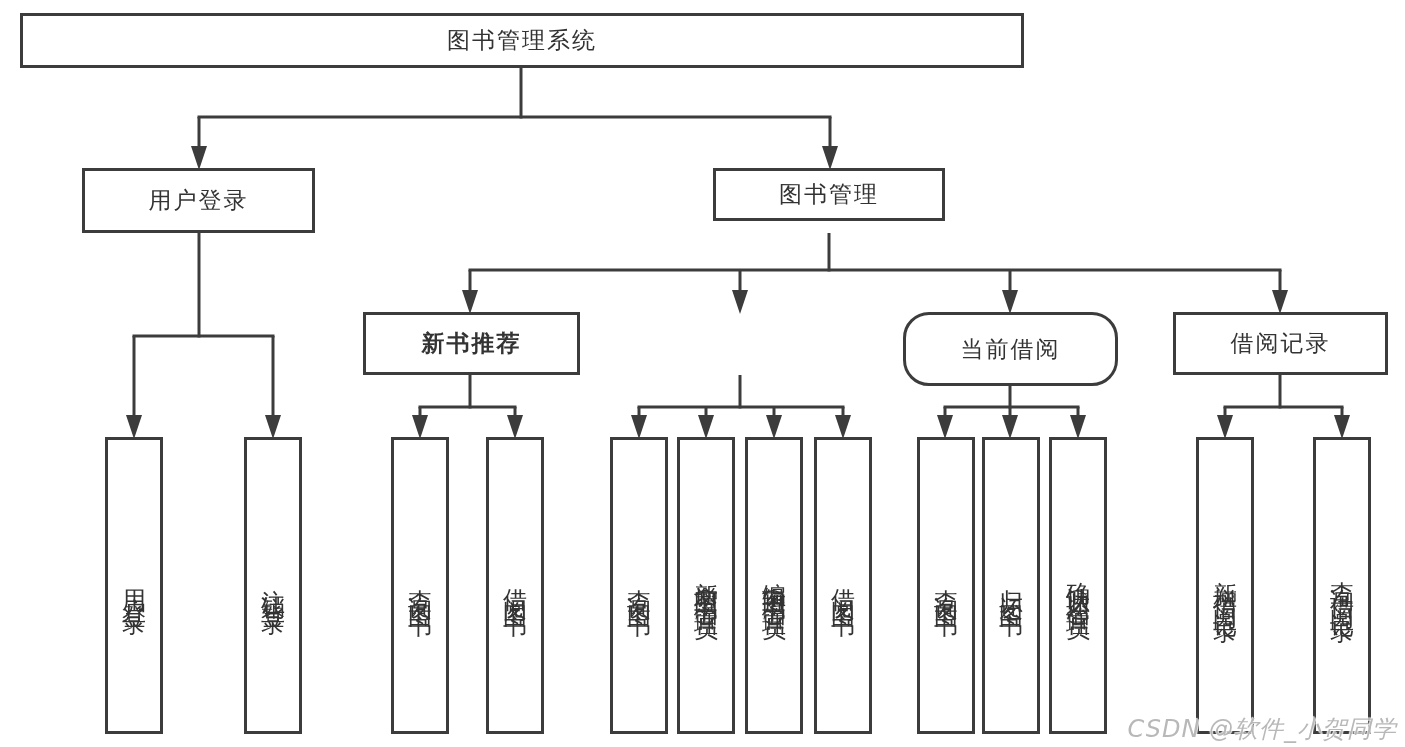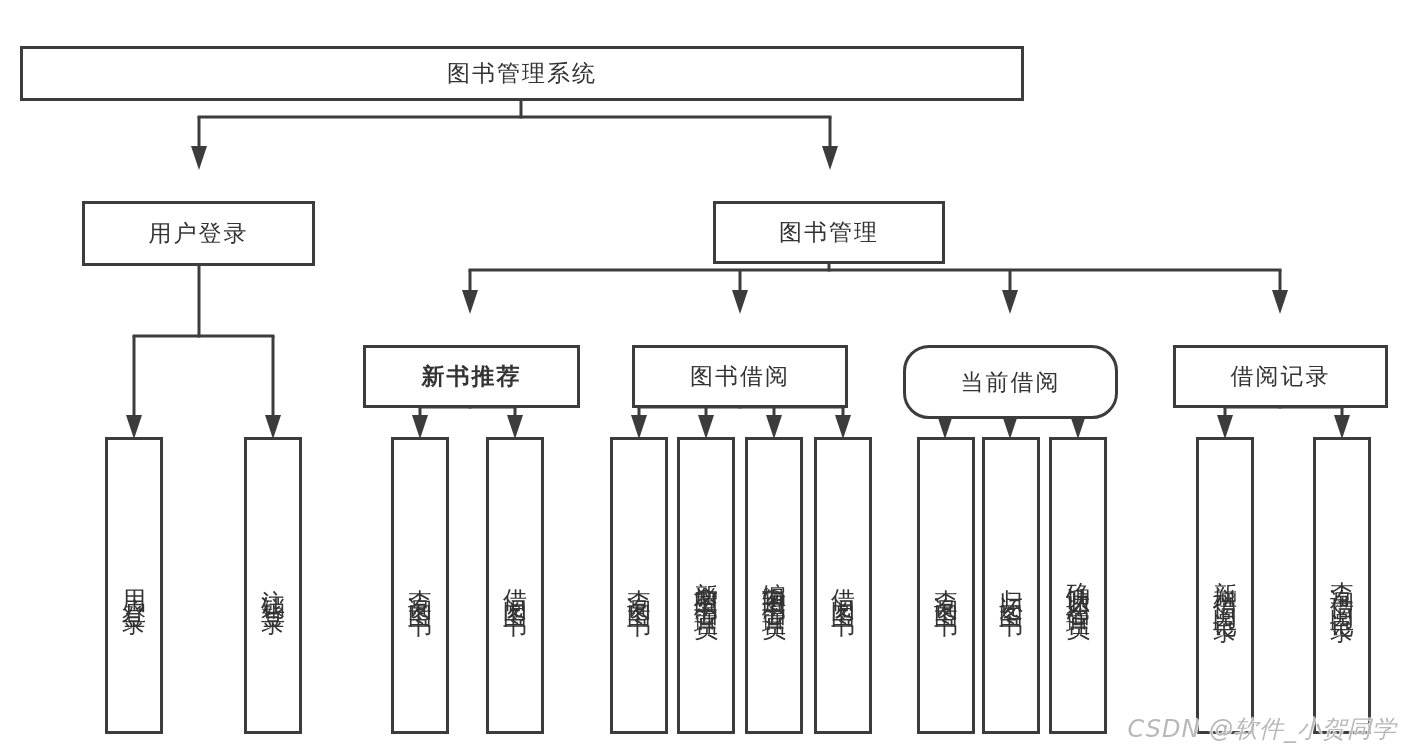--- a/index.html
+++ b/index.html
@@ -38,36 +38,35 @@
     align-items: center;
     justify-content: center;
     text-align: center;
   }
 
   
   .node.h {
     font-size: 23px;
     letter-spacing: 2px;
     line-height: 1;
-    margin-top: 33px;
   }
 
   
   .node.v {
     writing-mode: vertical-rl;
     font-size: 24px;
     letter-spacing: 8px;
     line-height: 1;
   }
   .node.v.sp-tight { letter-spacing: 5px; }
 
   
   .pos-root           { left: 20px;   top: 13px;  width: 1004px; height: 55px; }
   .pos-user-login     { left: 82px;   top: 168px; width: 233px;  height: 65px; }
-  .pos-book-mgmt      { left: 713px;  top: 168px; width: 232px;  height: 63px; }
+  .pos-book-mgmt      { left: 713px;  top: 168px; width: 232px;  height: 53px; }
   .pos-new-book-rec   { left: 363px;  top: 312px; width: 217px;  height: 63px; font-weight: bold; }
   .pos-book-borrow    { left: 632px;  top: 312px; width: 216px;  height: 63px; }
   .pos-current-borrow { left: 903px;  top: 312px; width: 215px;  height: 74px; border-radius: 26px; }
   .pos-borrow-record  { left: 1173px; top: 312px; width: 215px;  height: 63px; }
 
   .leaf { top: 437px; width: 58px; height: 297px; }
   .pos-l1  { left: 105px; }
   .pos-l2  { left: 244px; }
   .pos-l3  { left: 391px; }
   .pos-l4  { left: 486px; }
@@ -160,21 +159,20 @@
     <line x1="1342" y1="407" x2="1342" y2="417"></line>
     <polygon points="1334,415 1350,415 1342,439"></polygon>
   </svg>
 
   <div class="node h pos-root">图书管理系统</div>
 
   <div class="node h pos-user-login">用户登录</div>
   <div class="node h pos-book-mgmt">图书管理</div>
 
   <div class="node h pos-new-book-rec">新书推荐</div>
-  <div class="node h pos-book-borrow">图书借阅</div>
   <div class="node h pos-current-borrow">当前借阅</div>
   <div class="node h pos-borrow-record">借阅记录</div>
 
   <div class="node v leaf pos-l1">用户登录</div>
   <div class="node v leaf pos-l2">注销登录</div>
 
   <div class="node v leaf pos-l3">查询图书</div>
   <div class="node v leaf pos-l4">借阅图书</div>
 
   <div class="node v leaf pos-l5">查询图书</div>

